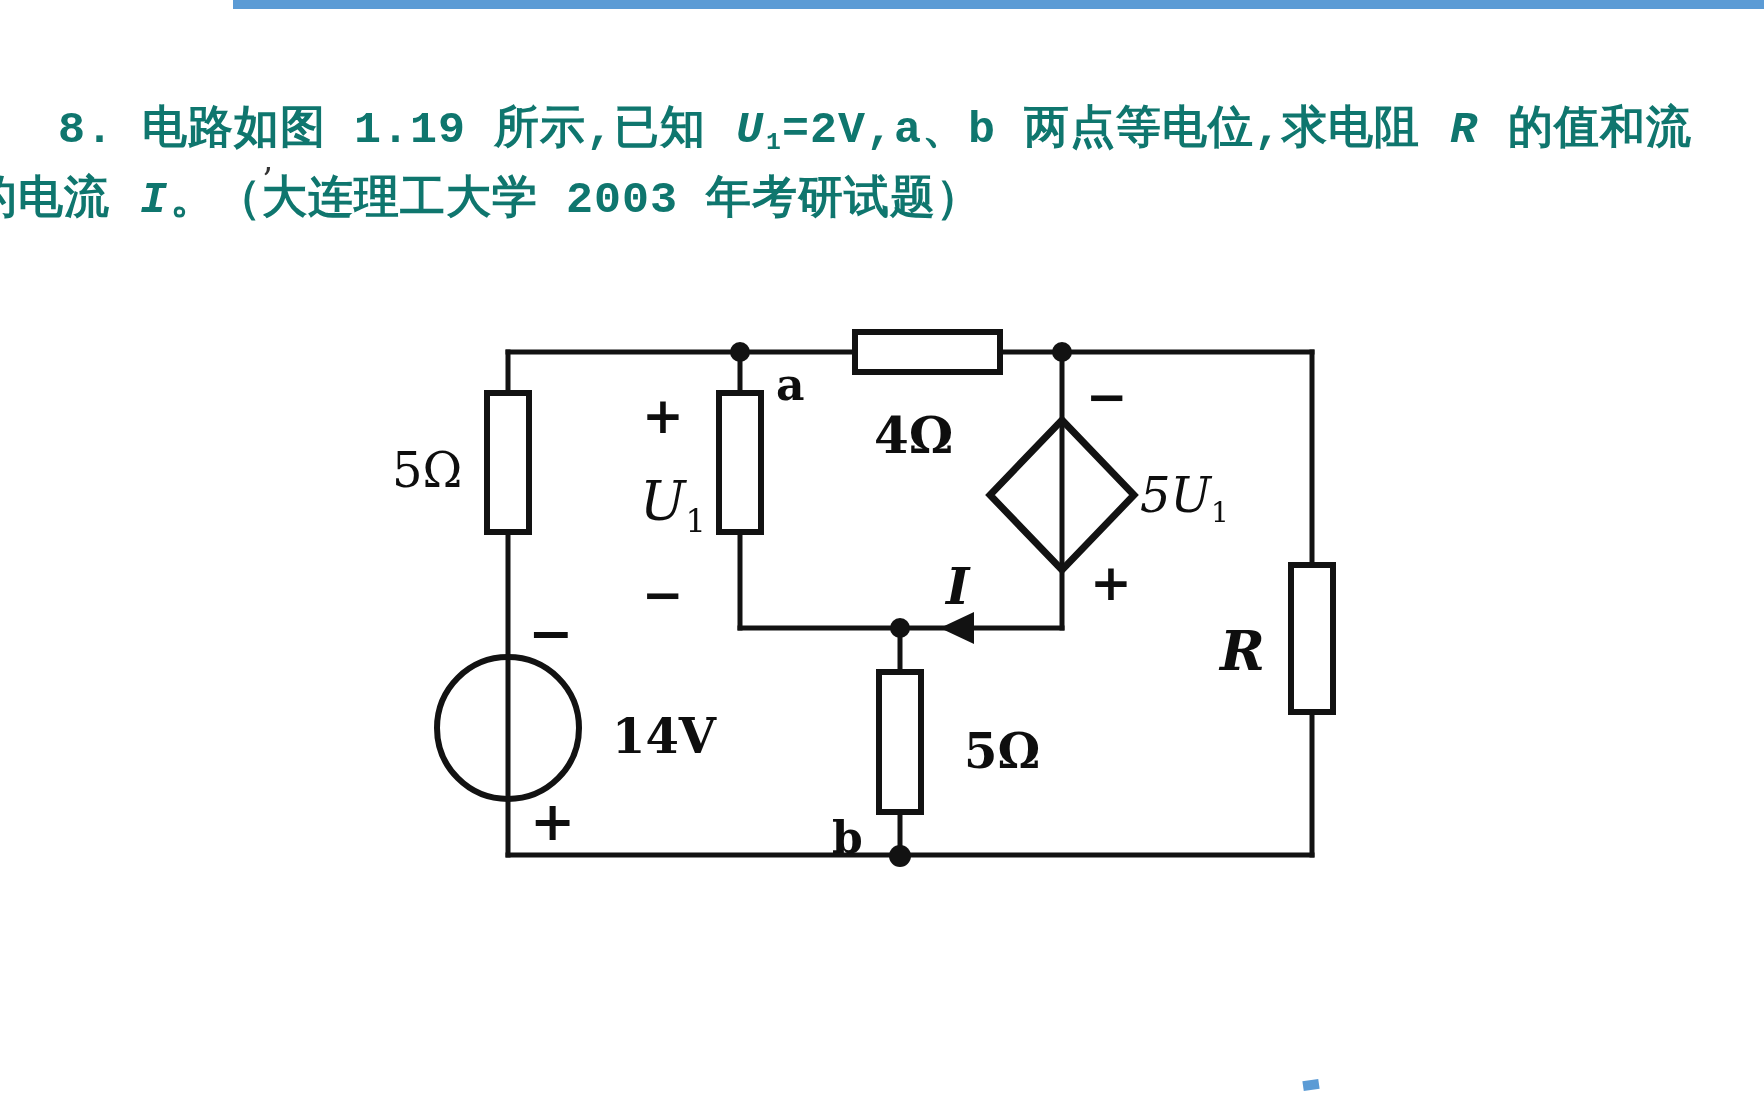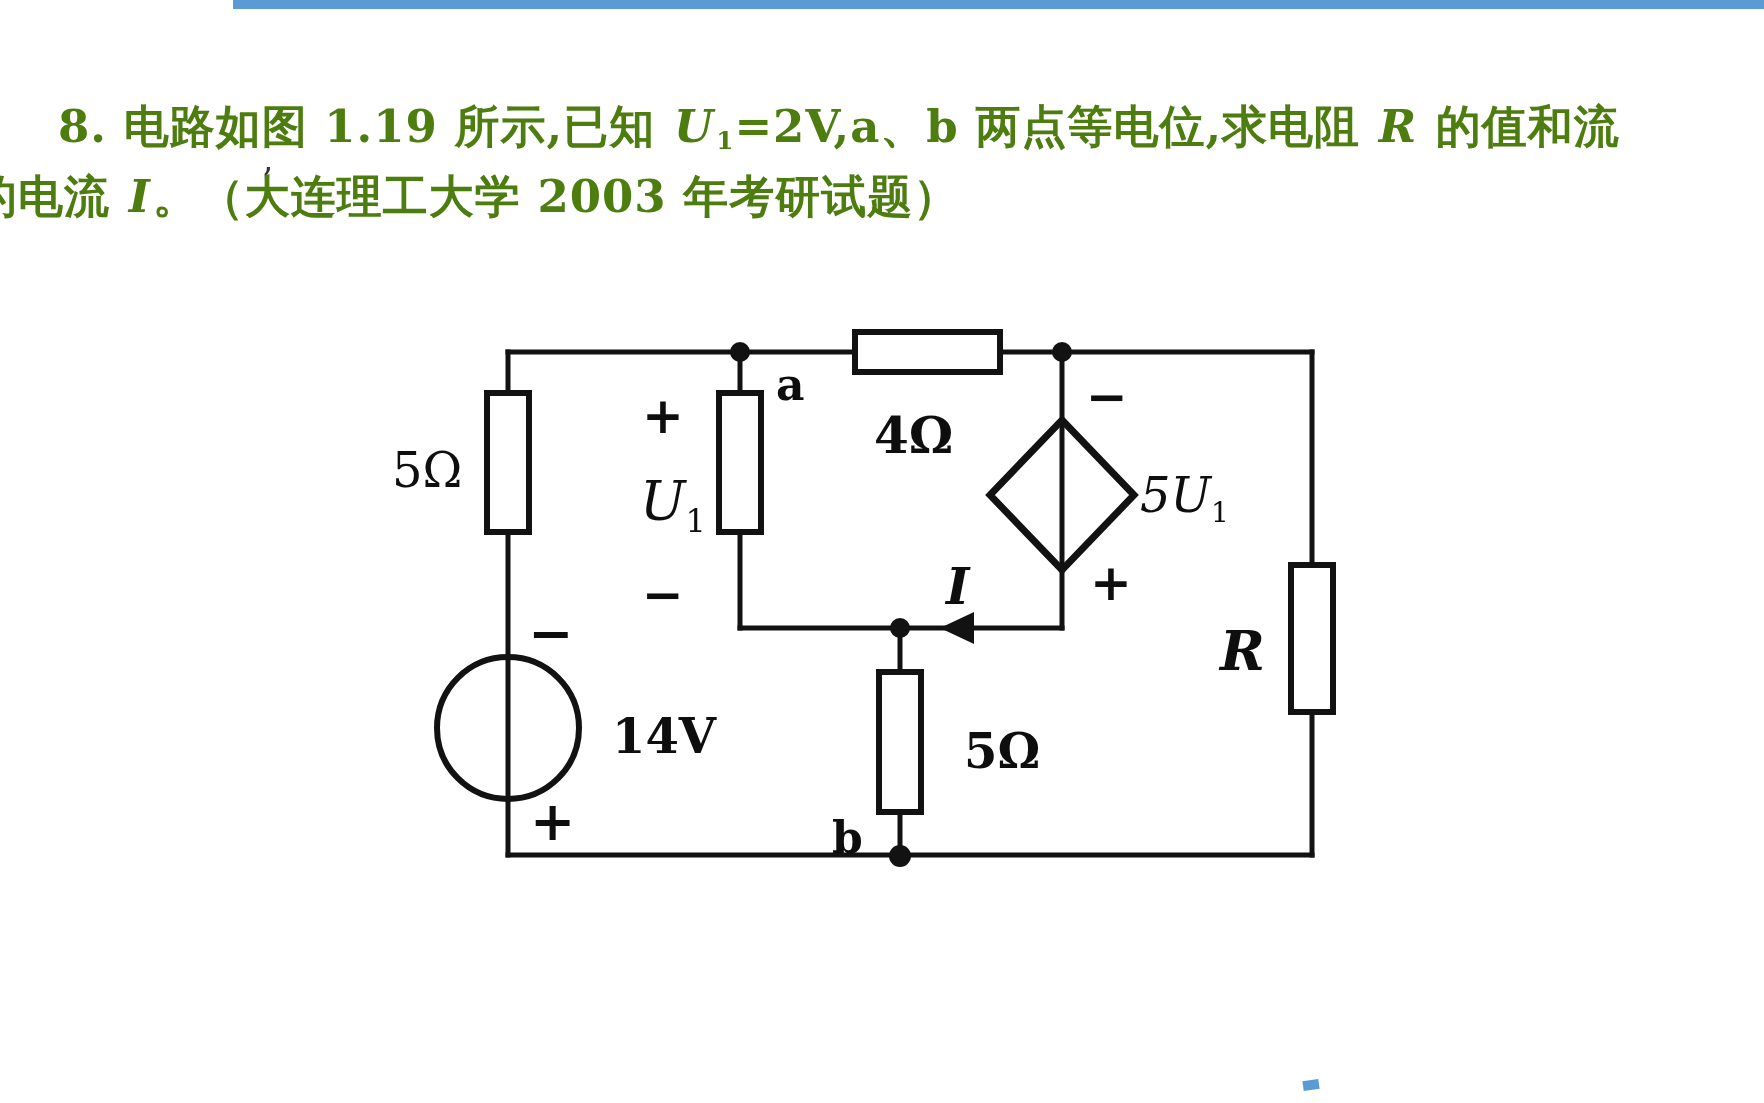--- a/index.html
+++ b/index.html
@@ -13,21 +13,21 @@
     position:absolute;left:233px;top:0;width:1531px;height:9px;
     background:#5b9bd5;
   }
   .blue-speck{
     position:absolute;left:1303px;top:1080px;width:16px;height:10px;
     background:#5b9bd5;transform:rotate(-8deg);
   }
   .problem-text{position:absolute;left:0;top:40px;width:1900px;}
   .pline{
     position:absolute;white-space:nowrap;
-    font-size:45px;font-weight:600;letter-spacing:1px;color:#4d7c0f;
+    font-size:45px;font-weight:600;letter-spacing:1px;color:#0f766e;font-family:Liberation Mono, monospace;
   }
   .pline1{left:58px;top:12px;}
   .pline2{left:-28px;top:82px;}
   .math{font-style:italic;font-weight:600;padding:0 2px;}
   .sub{font-size:0.55em;vertical-align:-0.28em;font-weight:600;}
   .stray-mark{
     position:absolute;left:262px;top:160px;font-size:34px;color:#333;
   }
   svg.circuit{position:absolute;left:0;top:0;}
   .wire{stroke:#121212;stroke-width:5;fill:none;stroke-linecap:square;}

